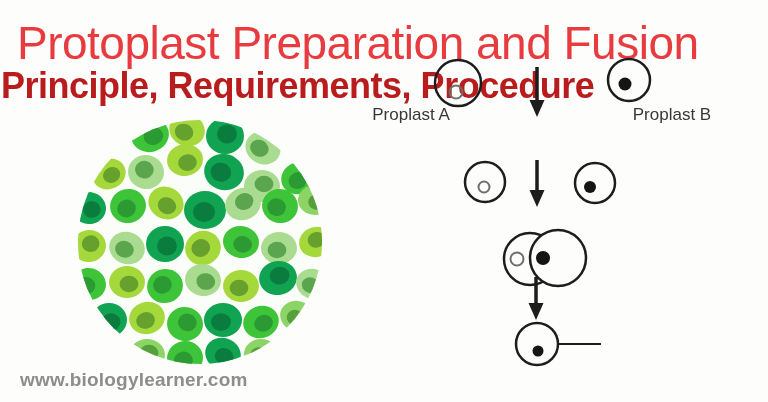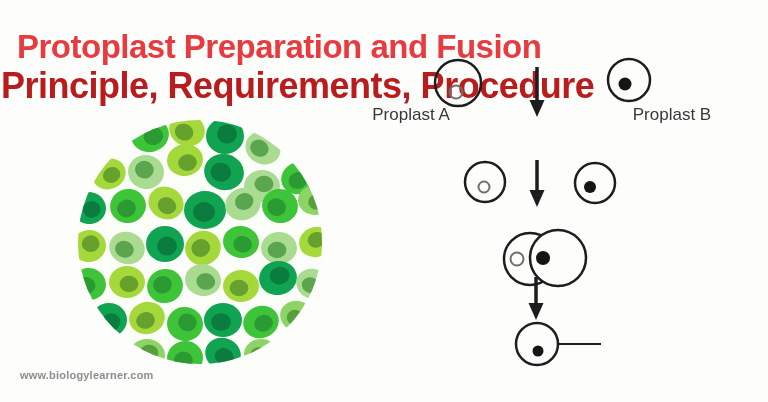--- a/index.html
+++ b/index.html
@@ -4,32 +4,32 @@
 <style>
   html,body{margin:0;padding:0;}
   body{
     width:768px;height:402px;
     background:#fdfdfc;
     font-family:"Liberation Sans","DejaVu Sans",sans-serif;
     position:relative;overflow:hidden;
   }
   #canvas{position:relative;width:768px;height:402px;background:#fdfdfc;}
   .title{
-    position:absolute;left:17px;top:28px;
-    font-size:33px;font-weight:bold;letter-spacing:-0.5px;
+    position:absolute;left:17px;top:16px;
+    font-size:46px;font-weight:normal;letter-spacing:-0.5px;
     white-space:nowrap;
   }
   .subtitle{
     position:absolute;left:1px;top:65px;
     font-size:36px;font-weight:bold;color:#b91c1c;
     letter-spacing:-0.5px;white-space:nowrap;z-index:1;
   }
   .watermark{
     position:absolute;left:20px;top:369px;
-    font-size:11px;font-weight:bold;color:#8d8d8d;
+    font-size:19px;font-weight:bold;color:#8d8d8d;
     letter-spacing:0.2px;z-index:3;
   }
   #micrograph{position:absolute;left:75px;top:108px;z-index:0;}
   #diagram{position:absolute;left:0;top:0;z-index:2;pointer-events:none;}
   .dlabel{
     position:absolute;font-size:17px;color:#383838;z-index:2;
     white-space:nowrap;
   }
   .dlabel-a{left:364px;top:105px;width:94px;text-align:center;}
   .dlabel-b{left:624px;top:105px;width:96px;text-align:center;}

